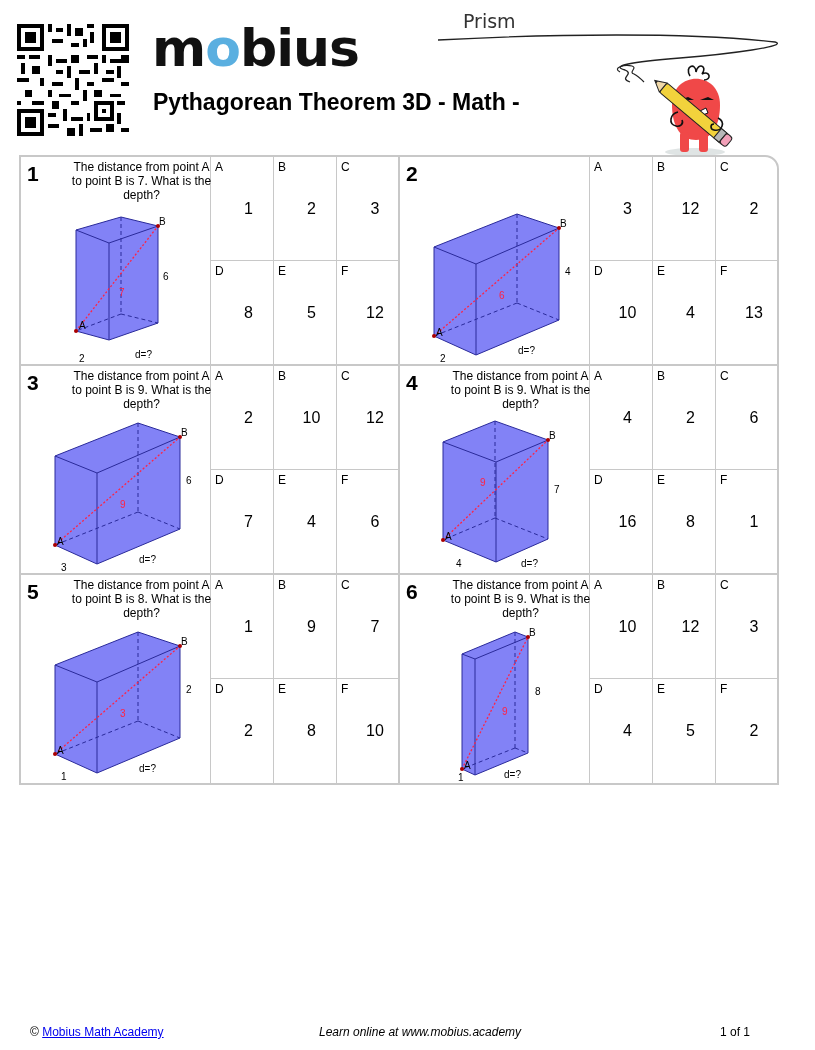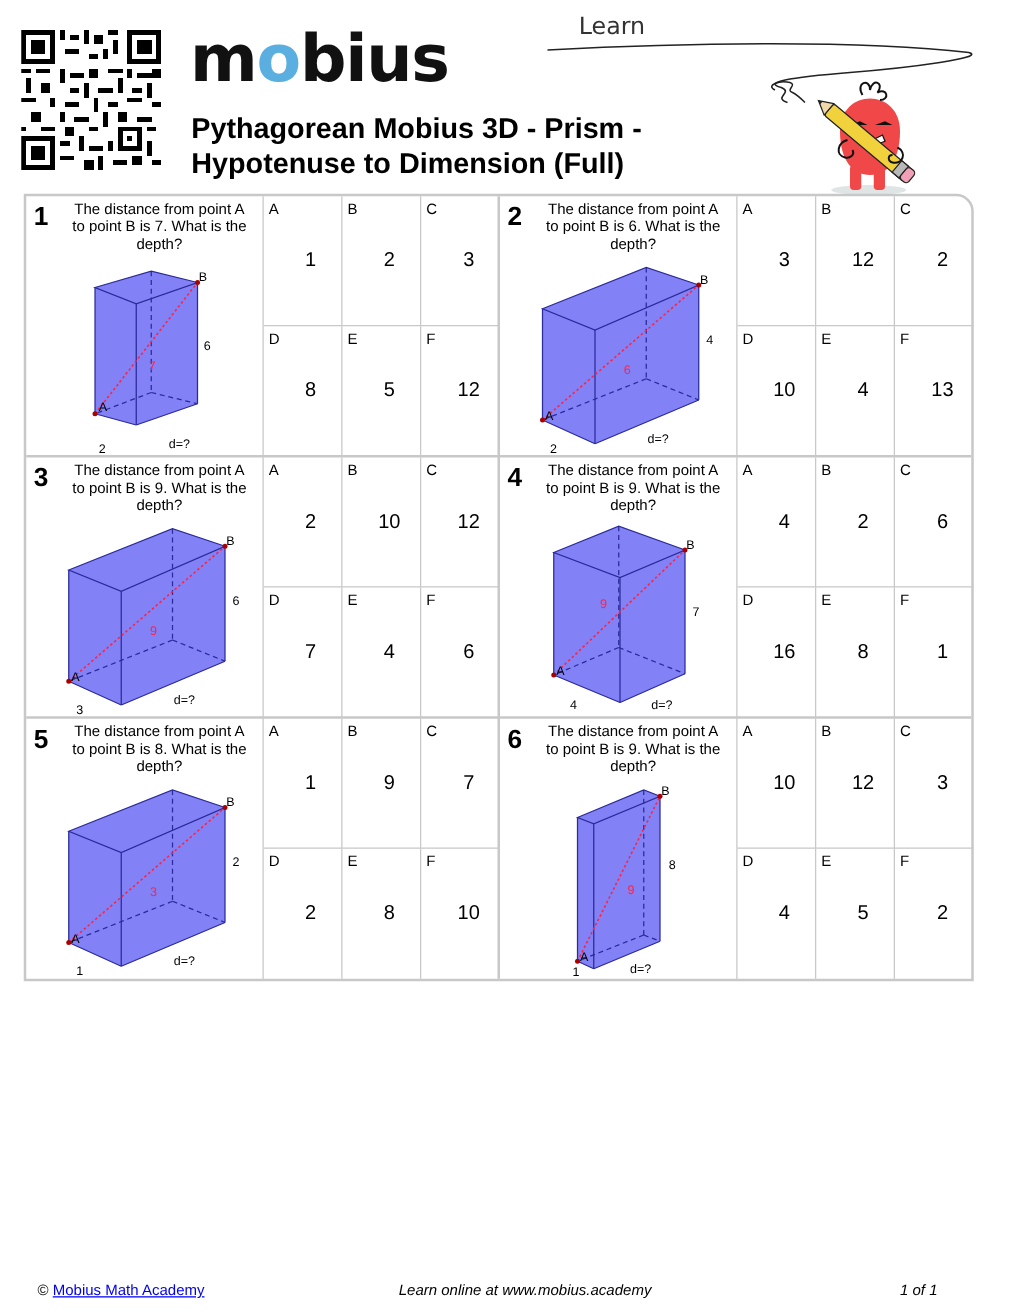--- a/index.html
+++ b/index.html
@@ -9,21 +9,21 @@
   .logo-text { font-family:"DejaVu Sans", sans-serif; font-weight:bold; font-size:52px; letter-spacing:-1px; line-height:52px; color:#111; }
   .title { position:absolute; left:153px; top:88px; font-size:23px; font-weight:bold; line-height:28px; color:#000; }
   .name-label { position:absolute; left:463px; top:10px; font-family:"DejaVu Sans", sans-serif; font-size:19px; color:#333; }
   .name-line { position:absolute; left:430px; top:28px; }
   .mascot { position:absolute; left:600px; top:40px; }
 
   .grid { position:absolute; left:19px; top:155px; width:760px; height:630px; border:2px solid #c8c8c8; border-radius:0 14px 0 0; box-sizing:border-box; }
   .problem { position:absolute; width:379px; height:209px; }
   .qcell { position:absolute; left:0; top:0; width:190px; height:209px; border-right:1px solid #c8c8c8; box-sizing:border-box; }
   .qnum { position:absolute; left:6px; top:5px; font-size:21px; font-weight:bold; }
-  .qtext { position:absolute; left:34px; top:3px; width:145px; font-size:12px; line-height:14px; text-align:center; }
+  .qtext { position:absolute; left:48px; top:3px; width:145px; font-size:12px; line-height:14px; text-align:center; }
   .fig { position:absolute; left:0; top:48px; width:190px; height:160px; }
   .answers { position:absolute; left:190px; top:0; width:189px; height:209px; }
   .ans { position:absolute; width:63px; height:104px; border-right:1px solid #c8c8c8; border-bottom:1px solid #c8c8c8; box-sizing:border-box; }
   .ans .lbl { position:absolute; left:4px; top:3px; font-size:12px; }
   .ans .val { position:absolute; left:0; right:0; top:43px; text-align:center; font-size:16px; padding-left:13px; box-sizing:border-box; }
   .hline { position:absolute; left:0; width:756px; height:2px; background:#c8c8c8; }
   .vline { position:absolute; top:0; width:2px; height:626px; background:#c8c8c8; }
 
   .footer { position:absolute; top:1025px; font-size:12px; }
   .footer a { color:#0000ee; text-decoration:underline; }
@@ -102,25 +102,24 @@
       <rect x="23" y="26" width="2" height="2"></rect>
       <rect x="27" y="27" width="2" height="1"></rect>
   </g>
 </svg>
 
 <div class="logo">
   <span class="logo-text">m<span style="color: rgb(90, 175, 224);">o</span>bius</span>
 </div>
 
 <div class="title">
-  <div>Pythagorean Mobius 3D - Prism -</div>
-  <div>Hypotenuse to Dimension (Full)</div>
+  <div>Pythagorean Theorem 3D - Math -</div>
 </div>
 
-<div class="name-label">Learn</div>
+<div class="name-label">Prism</div>
 <svg class="name-line" width="360" height="60" viewBox="0 0 360 60">
   <path d="M8 12 C 120 6, 260 4, 345 14 C 360 18, 300 26, 250 30 C 200 34, 180 38, 195 42 C 205 46, 188 50, 200 54" fill="none" stroke="#222" stroke-width="1.3"></path>
 </svg>
 
 <svg class="mascot" width="150" height="120" viewBox="0 0 150 120">
   <ellipse cx="95" cy="112" rx="30" ry="4" fill="#dfe4e4"></ellipse>
   <path d="M72 65 C 72 30, 120 30, 120 65 C 120 88, 110 100, 96 100 C 82 100, 72 88, 72 65 Z" fill="#f04848"></path>
   <rect x="80" y="92" width="9" height="20" rx="3" fill="#f04848"></rect>
   <rect x="99" y="92" width="9" height="20" rx="3" fill="#f04848"></rect>
   <path d="M90 36 c -6 -10, 6 -14, 6 -4 c 2 -10, 12 -6, 6 2 c 8 -4, 10 6, 2 6" fill="none" stroke="#111" stroke-width="1.6"></path>
@@ -198,21 +197,20 @@
       <div class="ans" style="left:126px;top:104px;border-right:none;border-bottom:none;">
           <span class="lbl">F</span>
           <span class="val">12</span>
         </div>
     </div>
   </div>
 
   <div class="problem" style="left:379px; top:0;">
     <div class="qcell">
       <div class="qnum">2</div>
-      <div class="qtext">The distance from point A to point B is 6. What is the depth?</div>
       <svg class="fig" viewBox="0 0 190 160">
         <polygon points="34,42 117,9 159,23 159,115 76,150 34,131" fill="#7b7bf5" opacity="0.95"></polygon>
         <g stroke="#2a2a9a" stroke-width="1" fill="none">
           <polygon points="34,42 117,9 159,23 76,59"></polygon>
           <line x1="76" y1="59" x2="76" y2="150"></line>
           <line x1="34" y1="42" x2="34" y2="131"></line>
           <line x1="159" y1="23" x2="159" y2="115"></line>
           <line x1="34" y1="131" x2="76" y2="150"></line>
           <line x1="76" y1="150" x2="159" y2="115"></line>
           <g stroke-dasharray="4,3">
@@ -491,13 +489,13 @@
         </div>
     </div>
   </div>
 </div>
 
 <div class="footer" style="left:30px;">
   <span>©</span>
   <a>Mobius Math Academy</a>
 </div>
 <div class="footer" style="left:319px;font-style:italic;">Learn online at www.mobius.academy</div>
-<div class="footer" style="left:720px;font-style:italic;">1 of 1</div>
+<div class="footer" style="left:720px;">1 of 1</div>
 
 </body></html>

